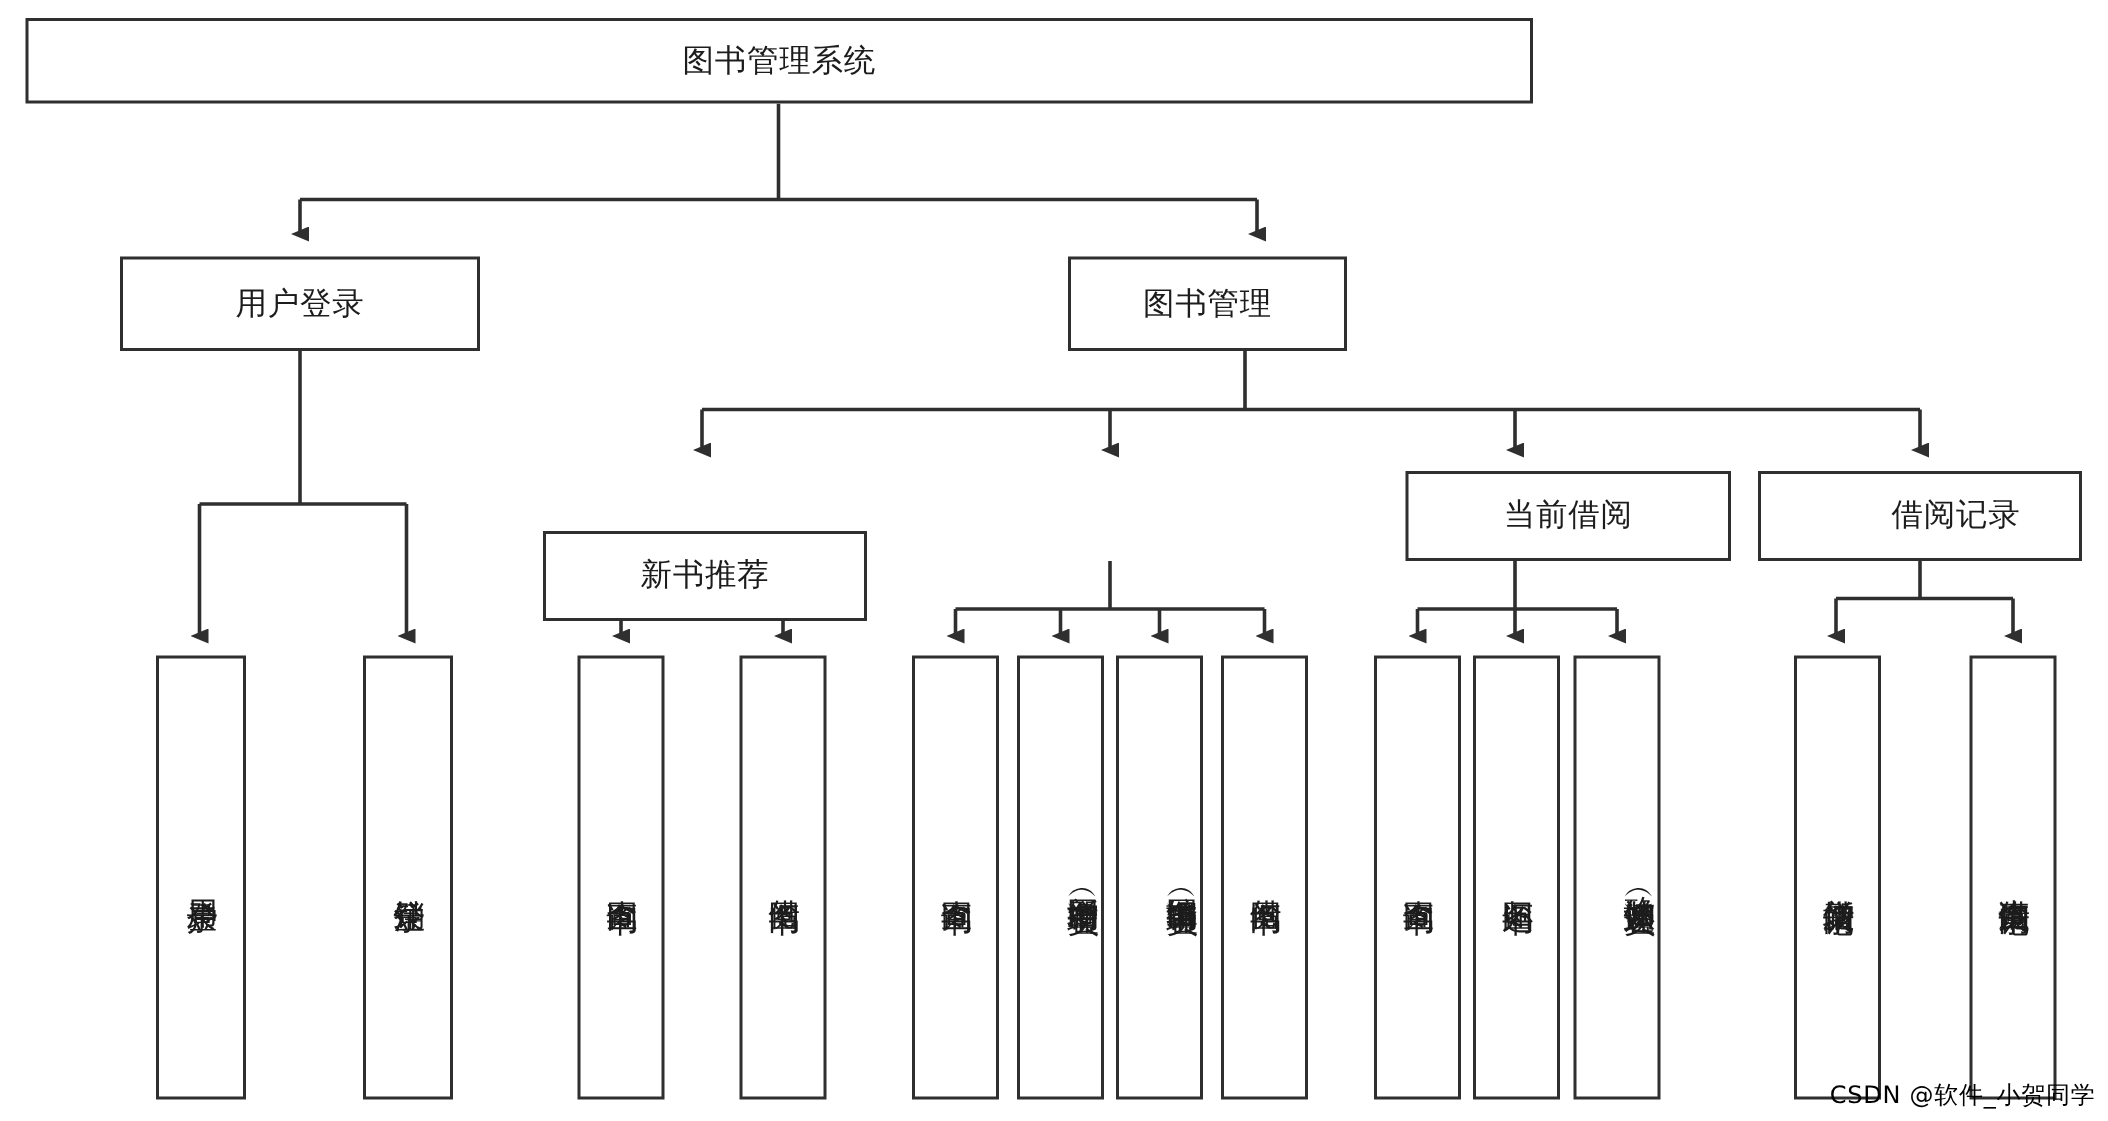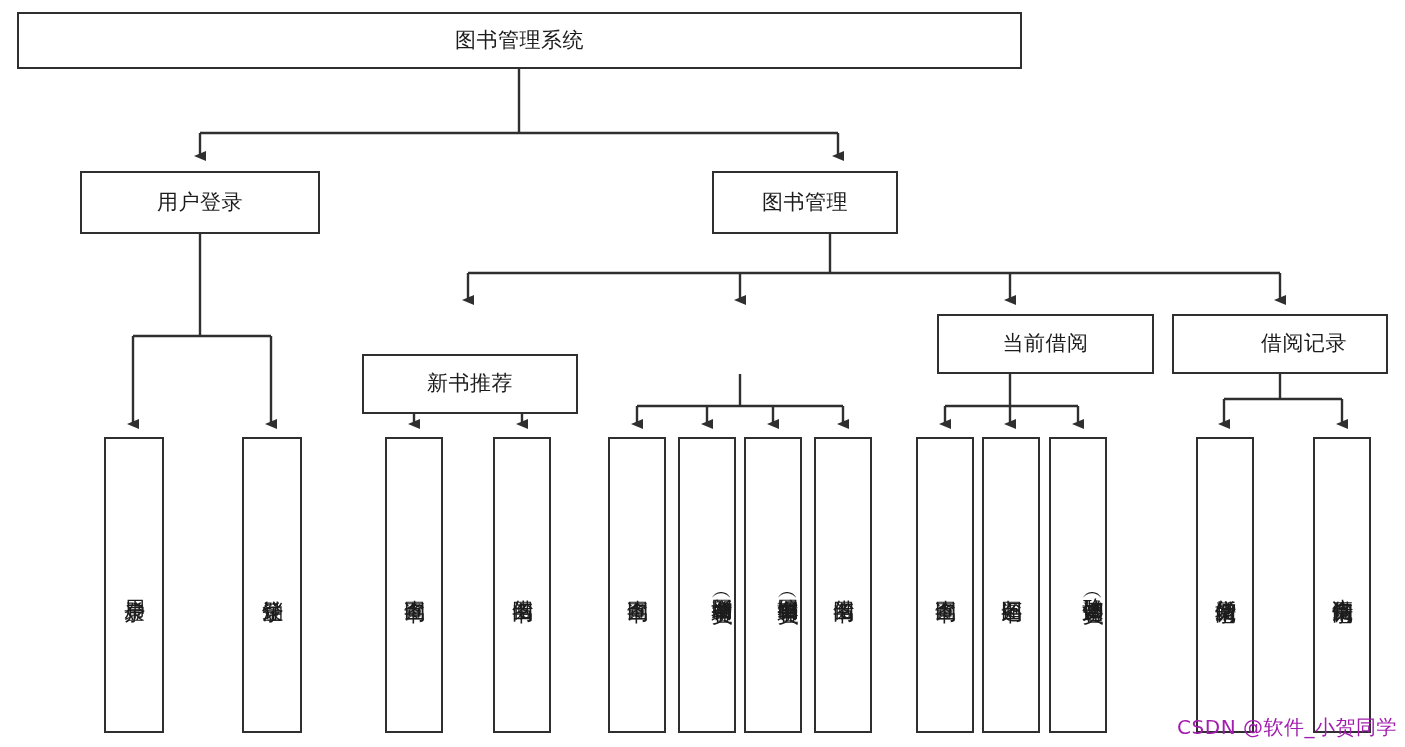--- a/index.html
+++ b/index.html
@@ -52,22 +52,22 @@
   .node.vertical.top-aligned {
     align-items: flex-start;
   }
   .node-root {
     font-size: 22px;
   }
   .watermark {
     position: absolute;
     right: 8px;
     bottom: 6px;
-    font-size: 20px;
-    color: #a21caf;
+    font-size: 16px;
+    color: #000000;
     letter-spacing: 0.5px;
     white-space: nowrap;
   }
 </style>
 </head>
 <body>
 
 <div id="canvas">
 
   <svg id="wires" viewBox="0 0 1405 747">

